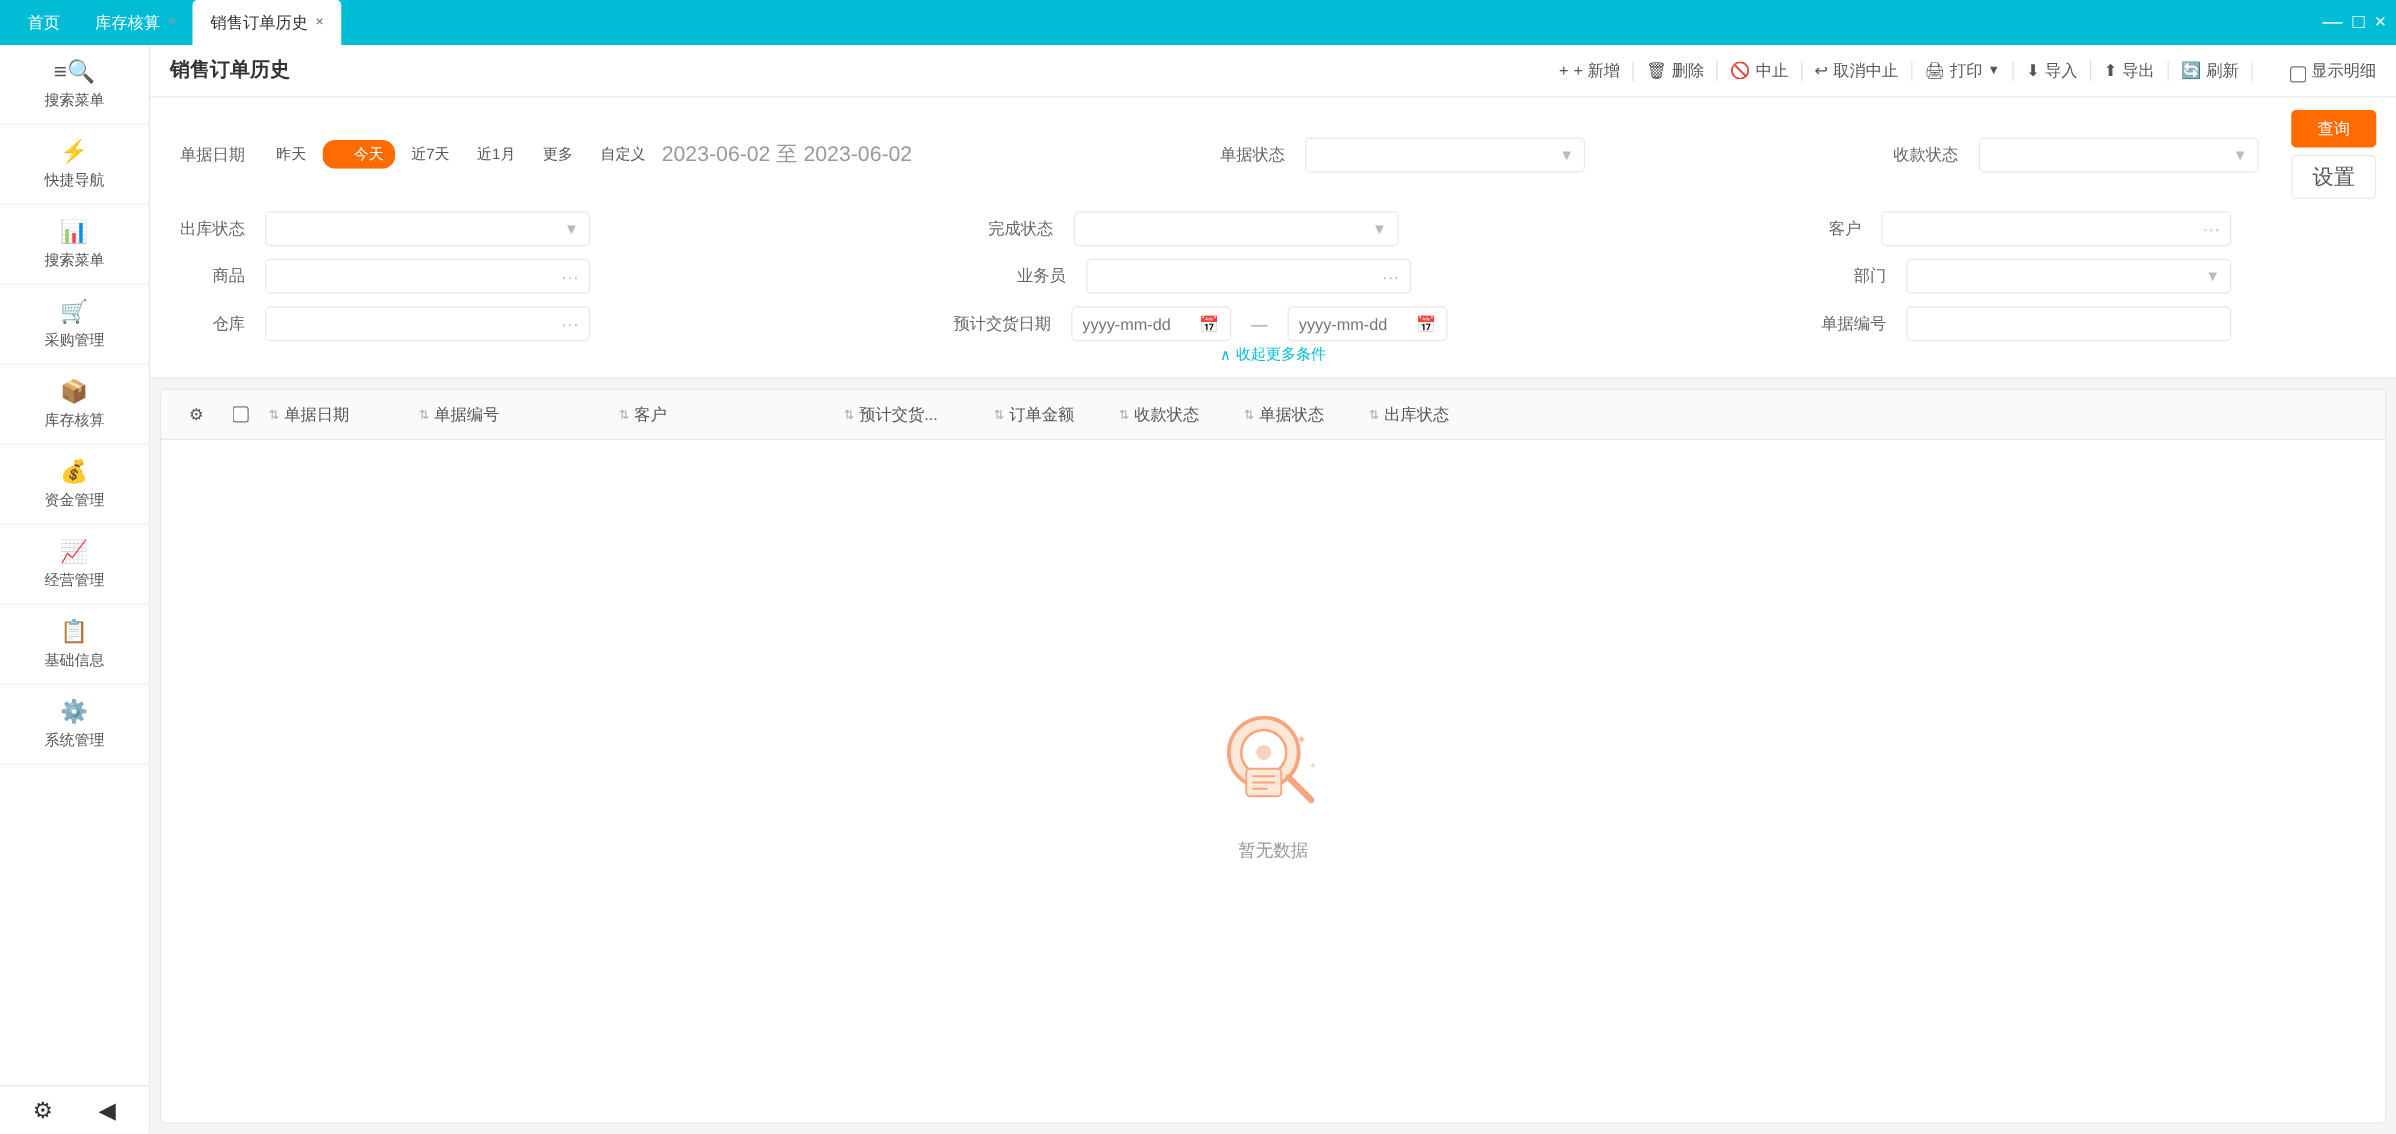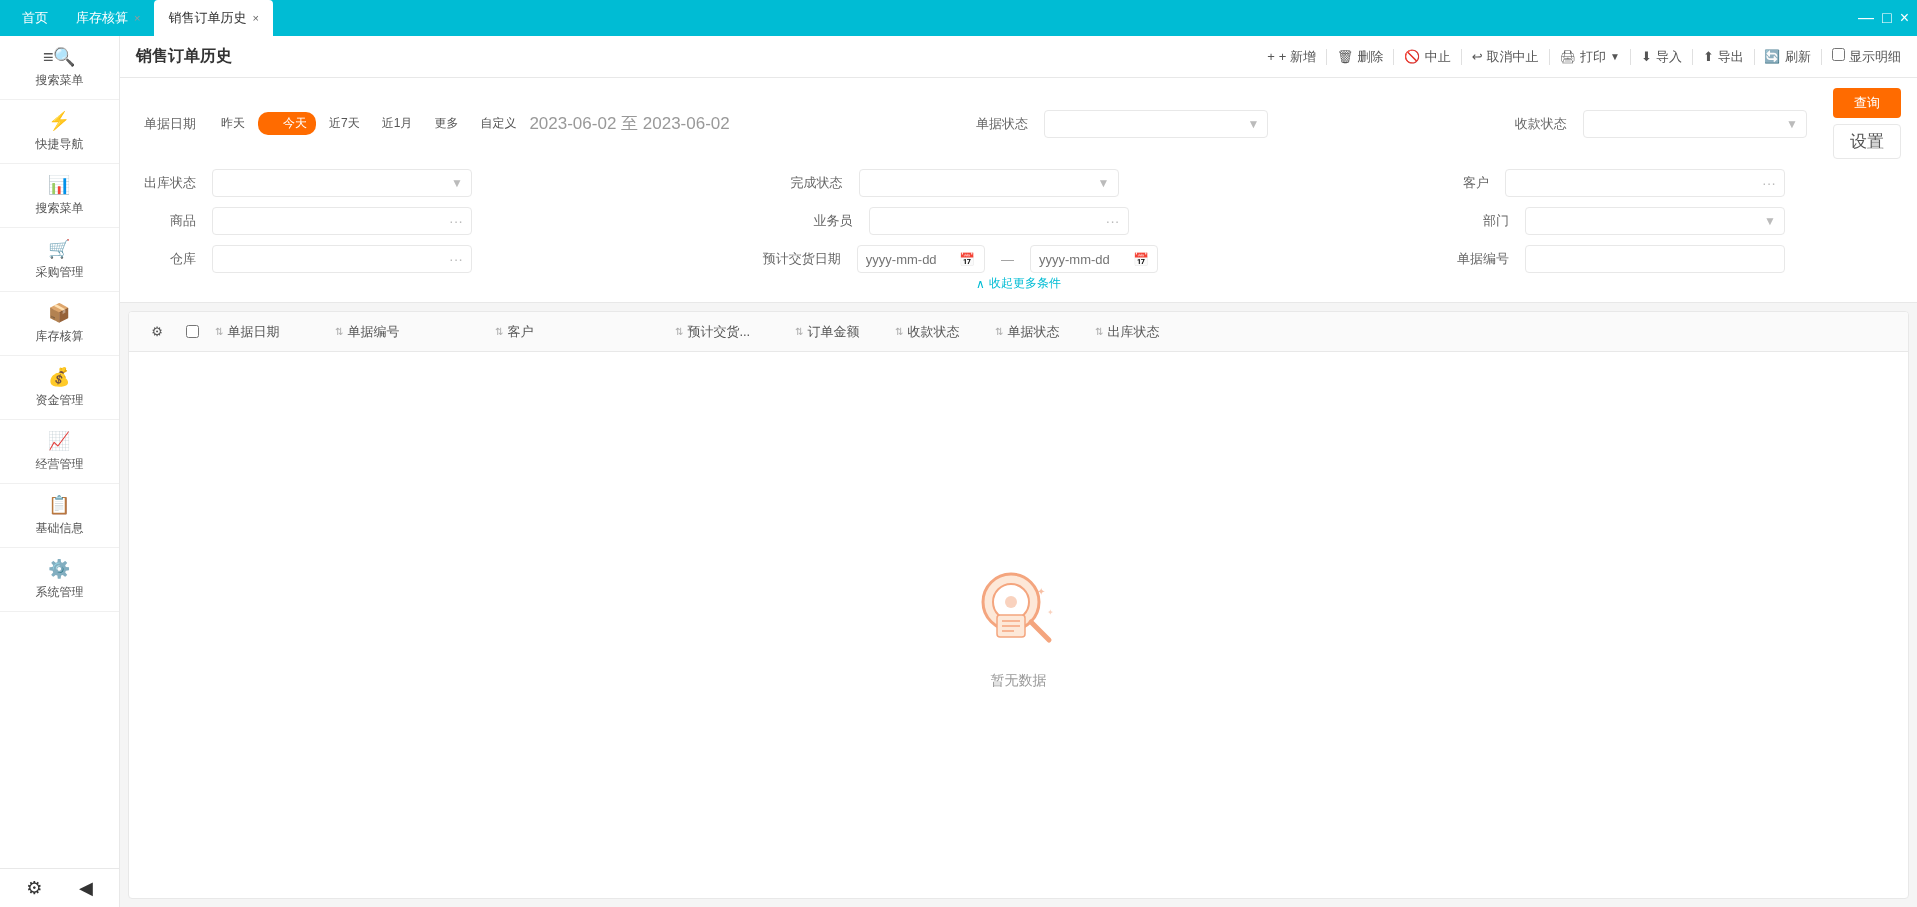--- a/index.html
+++ b/index.html
@@ -25,21 +25,21 @@
     .sidebar-footer { margin-top: auto; display: flex; align-items: center; justify-content: space-around; padding: 8px; border-top: 1px solid #e8e8e8; }
 
     
     .content { flex: 1; display: flex; flex-direction: column; overflow: hidden; background: #f5f5f5; }
 
     
     .page-header { background: #fff; padding: 10px 16px; display: flex; align-items: center; justify-content: space-between; border-bottom: 1px solid #e8e8e8; flex-shrink: 0; }
     .page-title { font-size: 16px; font-weight: bold; color: #333; }
     .toolbar { display: flex; align-items: center; gap: 10px; }
     .toolbar-btn { display: flex; align-items: center; gap: 4px; font-size: 13px; cursor: pointer; color: #555; white-space: nowrap; }
-    .show-detail-cb { display: flex; align-items: flex-start; gap: 4px; font-size: 13px; cursor: pointer; color: #555; }
+    .show-detail-cb { display: flex; align-items: flex-end; gap: 4px; font-size: 13px; cursor: pointer; color: #555; margin-left: 20px; }
 
     
     .filter-area { background: #fff; padding: 10px 16px; border-bottom: 1px solid #e8e8e8; flex-shrink: 0; }
     .filter-row { display: flex; align-items: center; margin-bottom: 10px; gap: 16px; }
     .filter-label { color: #666; font-size: 13px; min-width: 60px; text-align: right; flex-shrink: 0; }
     .filter-field { display: flex; align-items: center; flex: 1; border: 1px solid #e8e8e8; border-radius: 4px; padding: 4px 8px; min-height: 28px; background: #fff; position: relative; }
     .filter-field input { border: none; outline: none; font-size: 13px; width: 100%; background: transparent; color: #333; }
     .filter-field .dots { color: #bbb; font-size: 14px; margin-left: auto; cursor: pointer; }
     .filter-select { display: flex; align-items: center; flex: 1; border: 1px solid #e8e8e8; border-radius: 4px; padding: 4px 8px; min-height: 28px; background: #fff; cursor: pointer; }
     .filter-select .placeholder { color: #bbb; font-size: 13px; flex: 1; }

